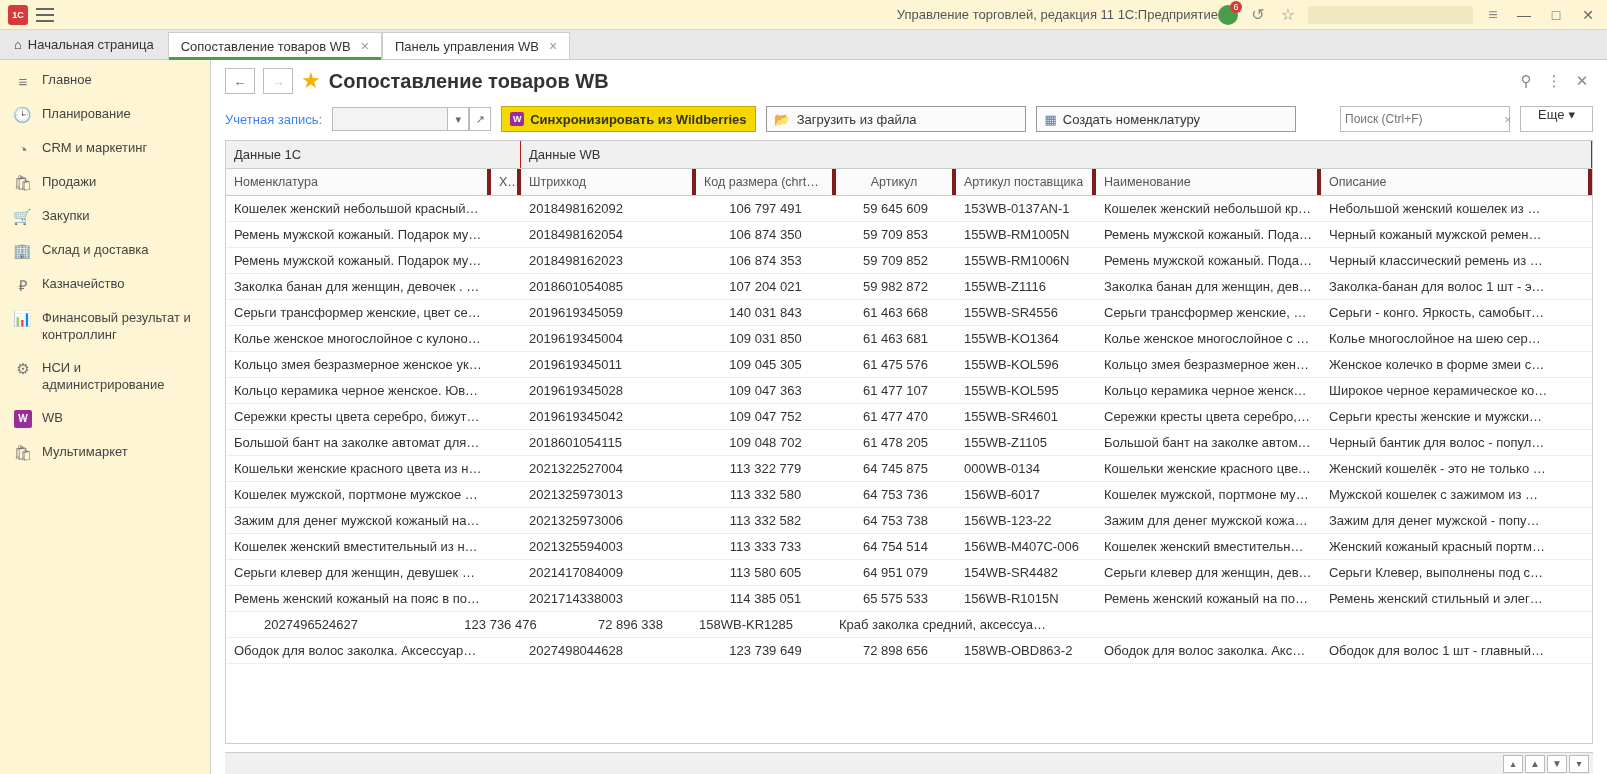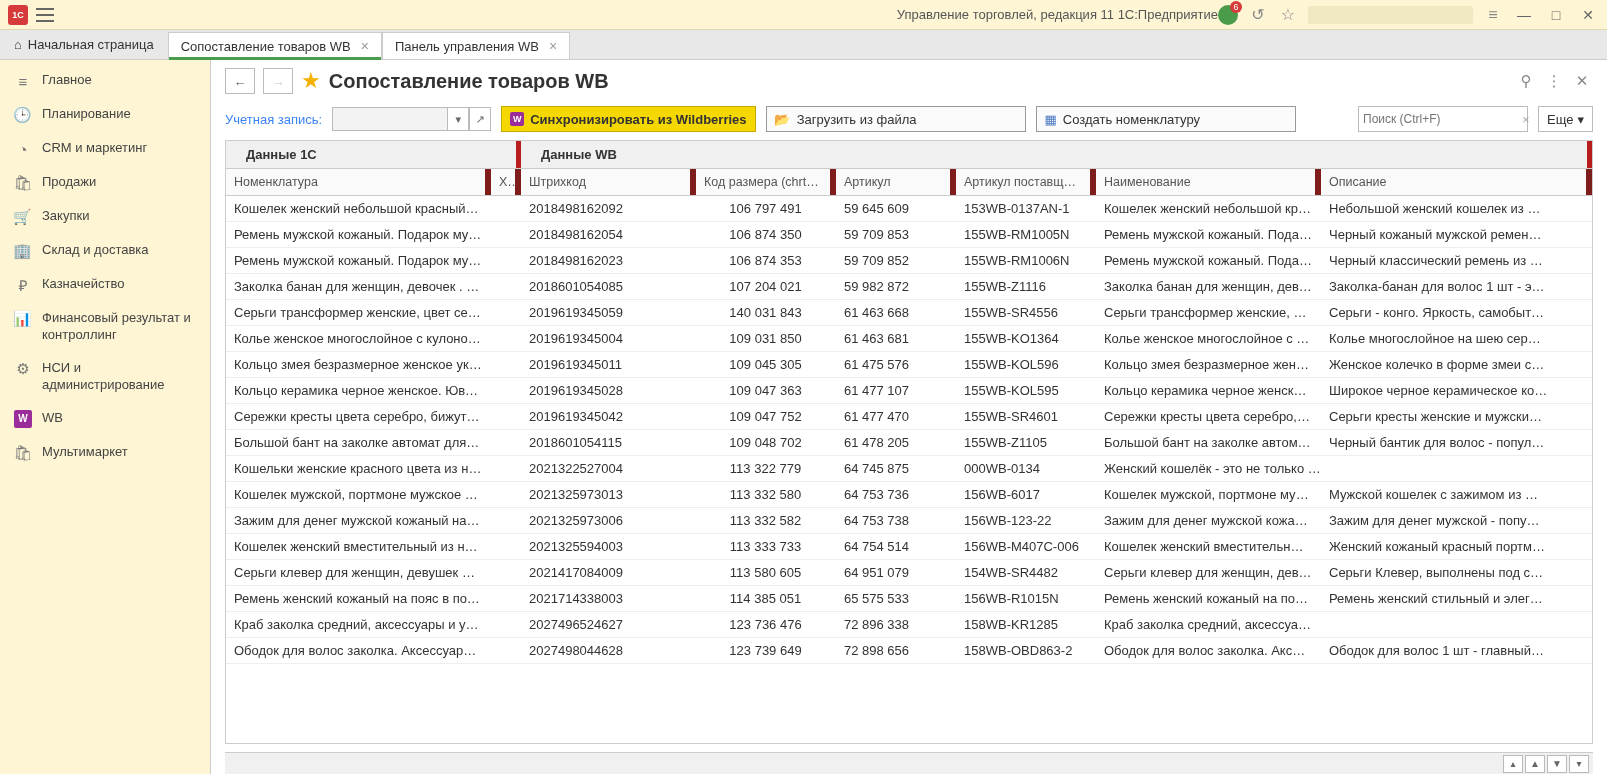--- a/index.html
+++ b/index.html
@@ -53,35 +53,35 @@
 .btn-sync { background:#f5d800; border-color:#c5a800; font-weight:bold; }
 .btn-sync .wbsq { width:14px; height:14px; background:#9b2d9b; color:#fff; font-size:9px; font-weight:bold; display:flex; align-items:center; justify-content:center; border-radius:2px; }
 .btn-wide { width:260px; justify-content:flex-start; }
 .btn-wide2 { width:260px; justify-content:flex-start; }
 .btn .folder-ic { color:#c58a2a; }
 .btn .plus-ic { color:#4a7abf; }
 .btn .label-center { flex:1; text-align:left; }
 .search-box { margin-left:auto; width:170px; height:26px; border:1px solid #bbb; display:flex; align-items:center; padding:0 4px; position:relative; }
 .search-box input { border:none; outline:none; flex:1; font-size:12px; color:#888; background:transparent; }
 .search-box .sx { color:#aaa; cursor:pointer; padding:0 4px; }
-.more-btn { height:26px; border:1px solid #bbb; padding:0 8px; display:flex; align-items:center; gap:4px; cursor:pointer; background:#fff; }
+.more-btn { height:26px; border:1px solid #bbb; padding:0 17px; display:flex; align-items:flex-start; gap:4px; cursor:pointer; background:#fff; }
 
 
 .grid-wrap { flex:1; margin:0 14px 8px; border:1px solid #ccc; display:flex; flex-direction:column; overflow:hidden; }
 .ghdr1 { display:flex; background:#f0f0f0; border-bottom:1px solid #ccc; }
-.ghdr1 > div { padding:6px 20px; font-weight:bold; border-right:5px solid #b91c1c; }
+.ghdr1 > div { padding:6px 8px; font-weight:normal; border-right:1px solid #b91c1c; }
 .gh-1c { width:295px; }
 .gh-wb { flex:1; }
 .ghdr2 { display:flex; background:#fafafa; border-bottom:1px solid #ccc; font-size:12.5px; color:#555; }
-.ghdr2 > div { padding:6px 8px; border-right:6px solid #7f1d1d; overflow:hidden; text-overflow:ellipsis; white-space:nowrap; }
+.ghdr2 > div { padding:6px 8px; border-right:4px solid #7f1d1d; overflow:hidden; text-overflow:ellipsis; white-space:nowrap; }
 .c-nom { width:265px; }
 .c-ha { width:30px; text-align:right; }
 .c-bar { width:175px; }
 .c-chrt { width:140px; text-align:center; }
-.c-art { width:120px; text-align:left; }
+.c-art { width:120px; text-align:center; }
 .c-sup { width:140px; }
 .c-name { width:225px; }
 .c-desc { flex:1; }
 .grid-body { flex:1; overflow-y:auto; }
 .grow { display:flex; border-bottom:1px solid #eee; font-size:13px; color:#333; }
 .grow > div { padding:5px 8px; overflow:hidden; text-overflow:ellipsis; white-space:nowrap; border-right:1px solid transparent; }
 
 .status-bar { height:22px; background:#f0f0f0; border-top:1px solid #ccc; margin:0 14px 0; display:flex; justify-content:flex-end; align-items:center; gap:2px; padding-right:4px; }
 .sb-btn { width:20px; height:18px; border:1px solid #bbb; background:#fff; display:flex; align-items:center; justify-content:center; font-size:10px; color:#666; cursor:pointer; }
 </style>
@@ -328,20 +328,21 @@
             <div class="c-name">Большой бант на заколке автомат…</div>
             <div class="c-desc">Черный бантик для волос - попул…</div>
           </div>
           <div class="grow">
             <div class="c-nom">Кошельки женские красного цвета из на…</div>
             <div class="c-ha"></div>
             <div class="c-bar">2021322527004</div>
             <div class="c-chrt">113 322 779</div>
             <div class="c-art">64 745 875</div>
             <div class="c-sup">000WB-0134</div>
+            <div class="c-name">Кошельки женские красного цвет…</div>
             <div class="c-desc">Женский кошелёк - это не только …</div>
           </div>
           <div class="grow">
             <div class="c-nom">Кошелек мужской, портмоне мужское и…</div>
             <div class="c-ha"></div>
             <div class="c-bar">2021325973013</div>
             <div class="c-chrt">113 332 580</div>
             <div class="c-art">64 753 736</div>
             <div class="c-sup">156WB-6017</div>
             <div class="c-name">Кошелек мужской, портмоне муж…</div>
@@ -381,21 +382,20 @@
             <div class="c-nom">Ремень женский кожаный на пояс в под…</div>
             <div class="c-ha"></div>
             <div class="c-bar">2021714338003</div>
             <div class="c-chrt">114 385 051</div>
             <div class="c-art">65 575 533</div>
             <div class="c-sup">156WB-R1015N</div>
             <div class="c-name">Ремень женский кожаный на поя…</div>
             <div class="c-desc">Ремень женский стильный и элег…</div>
           </div>
           <div class="grow">
-            <div class="c-nom">Краб заколка средний, аксессуары и ук…</div>
             <div class="c-ha"></div>
             <div class="c-bar">2027496524627</div>
             <div class="c-chrt">123 736 476</div>
             <div class="c-art">72 896 338</div>
             <div class="c-sup">158WB-KR1285</div>
             <div class="c-name">Краб заколка средний, аксессуар…</div>
           </div>
           <div class="grow">
             <div class="c-nom">Ободок для волос заколка. Аксессуары…</div>
             <div class="c-ha"></div>

